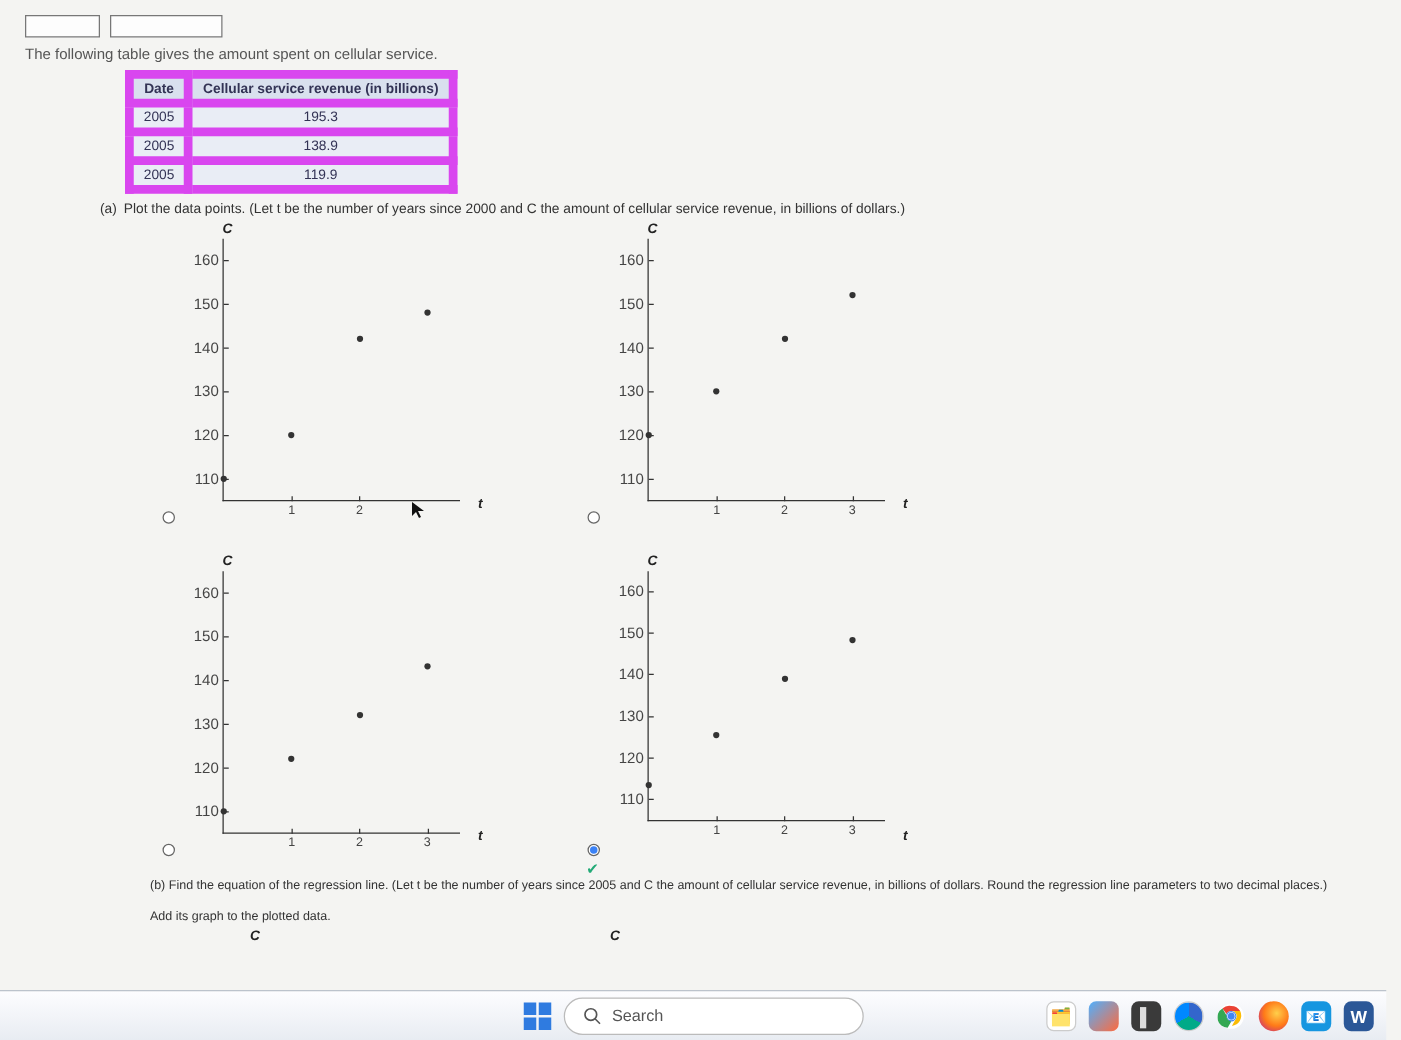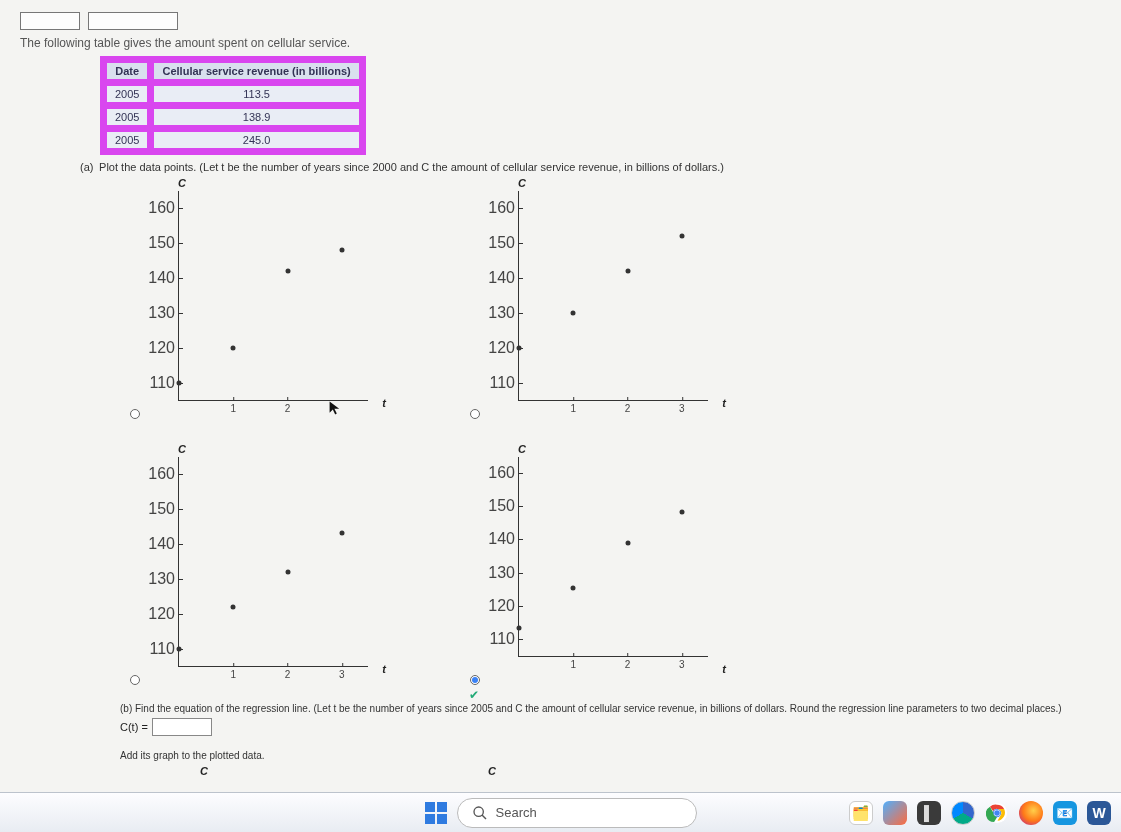--- a/index.html
+++ b/index.html
@@ -15,33 +15,33 @@
   .prompt-label { display:inline-block; width:16px;}
   .charts-grid { display:grid; grid-template-columns: 1fr 1fr; gap:16px 40px; width:640px; margin-left:110px;}
   .chart-cell { position:relative; display:flex; align-items:flex-end;}
   .radio { width:10px; height:10px; border:1px solid #666; border-radius:50%; margin-right:8px; display:inline-block; position:relative; top:-8px; background:#fff;}
   .radio.selected::after{content:"";position:absolute;inset:1px;border-radius:50%;background:#3b82f6;}
   .radio .checkmark{position:absolute;left:-2px;top:12px;color:#2a7;font-size:12px;}
   .chart { position:relative; height:250px; }
   .axis-label-y { position:absolute; top:0; font-style:italic; font-size:11px; font-weight:bold;}
   .axis-label-x { position:absolute; bottom:18px; right:-8px; font-style:italic; font-size:11px; font-weight:bold;}
   .plot-area { position:relative; border-left:1px solid #333; border-bottom:1px solid #333; }
-  .tick-y { position:absolute; right:100%; padding-right:4px; font-size:16px; transform:translateY(50%); color:#444;margin-left:22px;}
+  .tick-y { position:absolute; right:100%; padding-right:4px; font-size:12px; transform:translateY(50%); color:#444;margin-left:22px;}
   .tick-y::after{content:"";position:absolute;right:-4px;top:50%;width:4px;height:1px;background:#333;}
   .tick-x { position:absolute; top:100%; padding-top:3px; font-size:10px; transform:translateX(-50%); color:#444;}
   .tick-x::before{content:"";position:absolute;left:50%;top:-3px;width:1px;height:4px;background:#333;}
   .point { position:absolute; width:5px; height:5px; background:#333; border-radius:50%; transform:translate(-50%,50%);}
   .sub-prompt{font-size:10px; margin:10px 0 4px 100px; color:#333;}
   .ct-eq{margin-left:100px;font-size:11px;display:flex;align-items:center;gap:4px;}
   .ct-input{border:1px solid #888;height:18px;width:60px;background:#fff;}
   .add-text{font-size:10px;margin:14px 0 0 100px;color:#333;}
   .bottom-axis-hint{margin-left:180px;font-size:11px;font-style:italic;font-weight:bold;display:flex;gap:280px;margin-top:4px;}
 
   
-  .taskbar{position:absolute;left:0;right:0;bottom:0;height:40px;background:linear-gradient(#fdfdff,#e8ecf2);border-top:1px solid #bcc3cc;display:flex;align-items:center;justify-content:center;gap:10px;text-align:center;}
+  .taskbar{position:absolute;left:0;right:12px;bottom:0;height:40px;background:linear-gradient(#fdfdff,#e8ecf2);border-top:1px solid #bcc3cc;display:flex;align-items:center;justify-content:center;gap:10px;text-align:center;}
   .start{display:grid;grid-template-columns:1fr 1fr;grid-template-rows:1fr 1fr;gap:2px;width:22px;height:22px;}
   .start div{background:#2f7be0;}
   .searchbar{display:flex;align-items:center;gap:8px;border:1px solid #bbb;border-radius:20px;padding:4px 14px;background:#fff;width:240px;height:30px;}
   .searchbar svg{width:16px;height:16px;stroke:#555;fill:none;stroke-width:2;}
   .searchbar span{color:#555;font-size:13px;}
   .tray{position:absolute;right:10px;display:flex;gap:10px;align-items:center;}
   .tray .ic{width:24px;height:24px;border-radius:6px;display:flex;align-items:center;justify-content:center;font-size:14px;}
   .ic-a{background:#fff;border:1px solid #ccc;}
   .ic-b{background:#3a3a3a;color:#ddd;}
   .ic-c{background:#fff;border:1px solid #ccc;}
@@ -69,29 +69,29 @@
   <table class="data-table">
     <thead>
         <tr>
       <th>Date</th>
       <th>Cellular service revenue (in billions)</th>
     </tr>
       </thead>
     <tbody id="tbody">
         <tr>
           <td>2005</td>
-          <td>113.5</td>
+          <td>195.3</td>
         </tr>
         <tr>
           <td>2005</td>
           <td>138.9</td>
         </tr>
         <tr>
           <td>2005</td>
-          <td>245.0</td>
+          <td>119.9</td>
         </tr>
       </tbody>
   </table>
 
   <div class="prompt">
     <span class="prompt-label">(a)</span>
     <span>Plot the data points. (Let t be the number of years since 2000 and C the amount of cellular service revenue, in billions of dollars.)</span>
   </div>
 
   <div class="charts-grid" id="charts-grid">
@@ -182,24 +182,20 @@
             <div class="point" style="left: 162.857px; bottom: 143.667px;"></div>
           </div>
           <div class="axis-label-x">t</div>
         </div>
       </div>
     </div>
 
   <div class="sub-prompt">
     <span>(b)</span>
     <span>Find the equation of the regression line. (Let t be the number of years since 2005 and C the amount of cellular service revenue, in billions of dollars. Round the regression line parameters to two decimal places.)</span>
-  </div>
-  <div class="ct-eq">
-    <span>C(t) =</span>
-    <div class="ct-input"></div>
   </div>
 
   <div class="add-text">Add its graph to the plotted data.</div>
   <div class="bottom-axis-hint">
     <span>C</span>
     <span>C</span>
   </div>
 </div>
 
 <div class="cursor">

